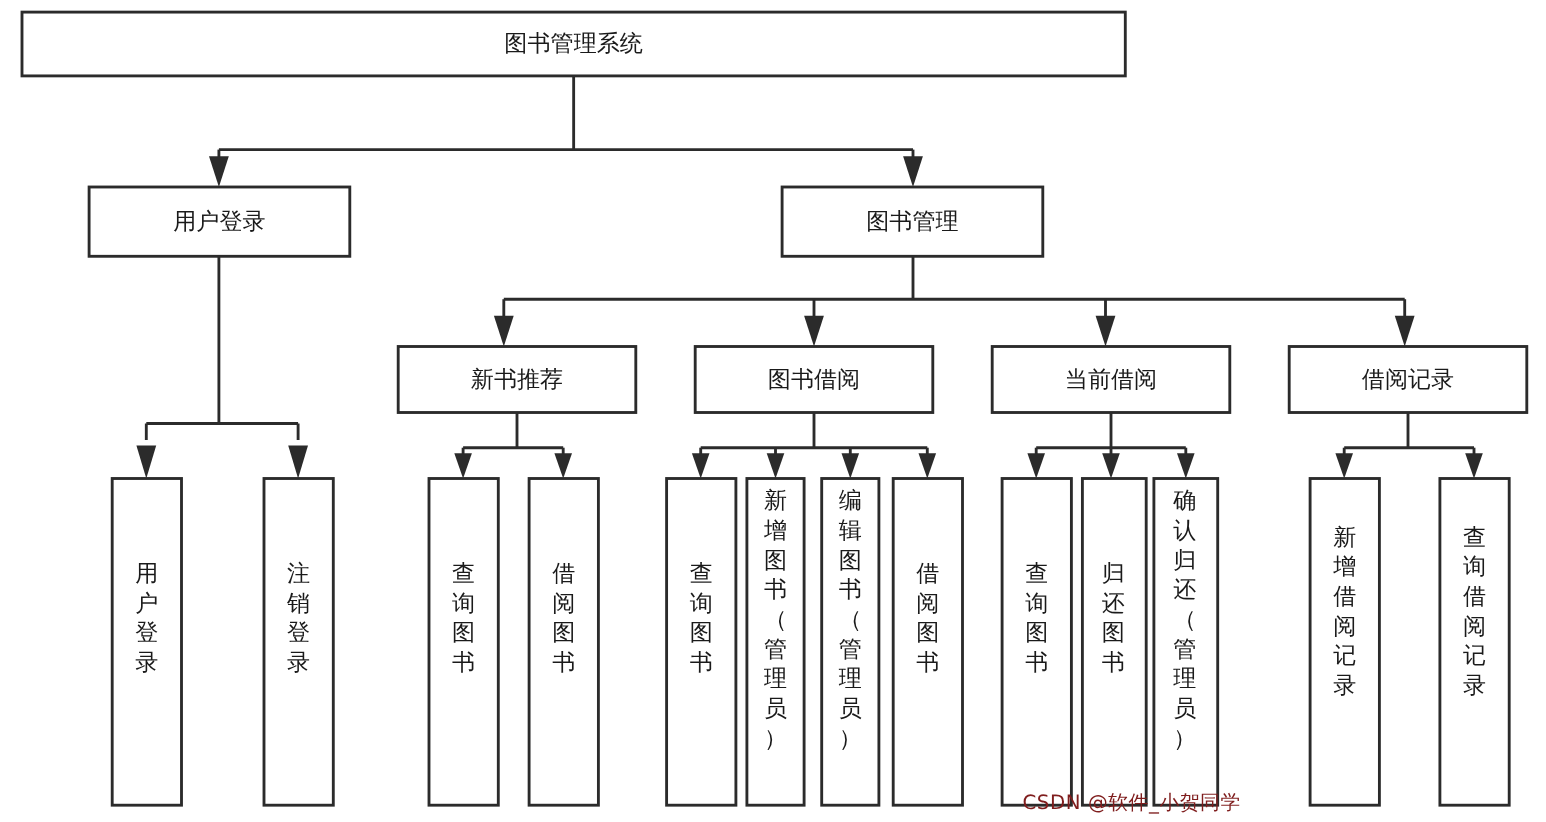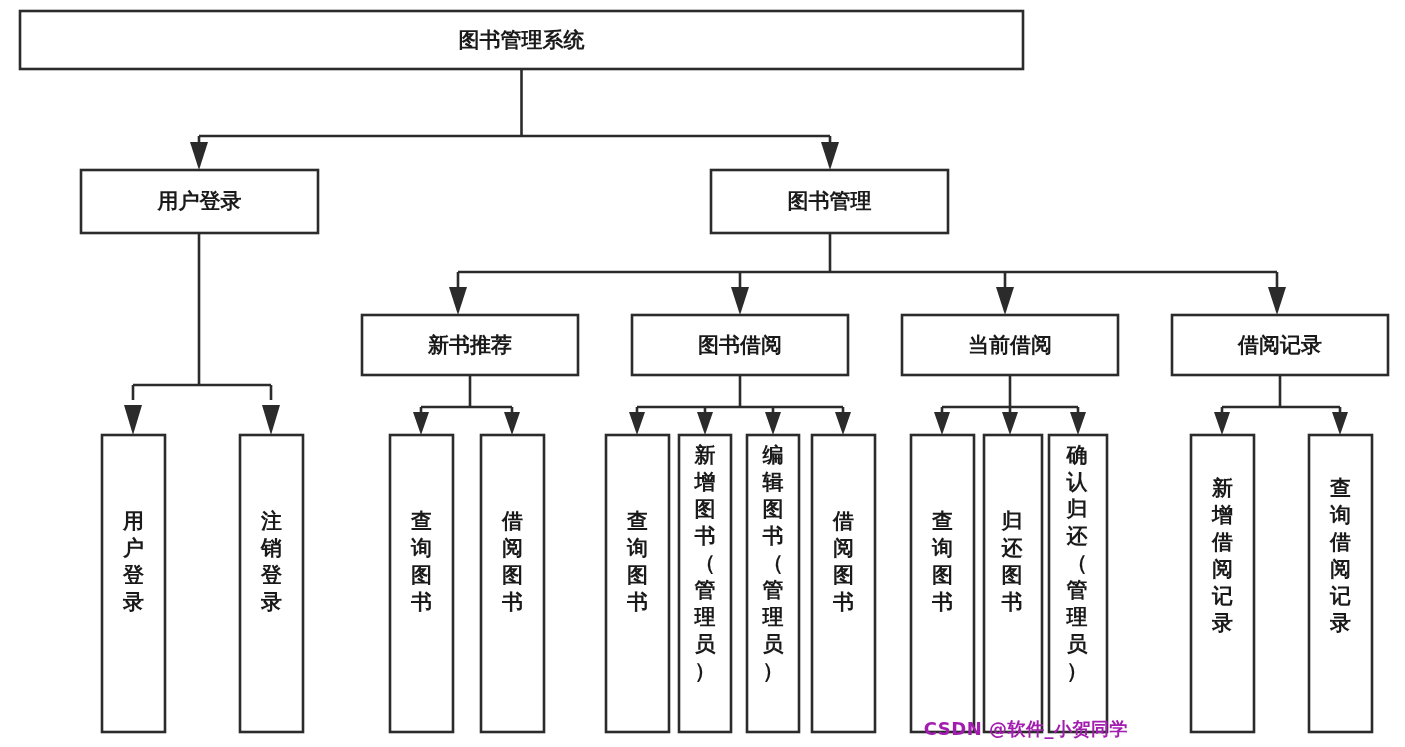--- a/index.html
+++ b/index.html
@@ -11,21 +11,20 @@
     width: 1405px;
     height: 747px;
     font-family: "DejaVu Sans", "Liberation Sans", sans-serif;
     overflow: hidden;
   }
   #diagram-root {
     position: relative;
     width: 1136px;
     height: 747px;
     background: #ffffff;
-    font-weight: bold;
   }
   svg.diagram-canvas {
     position: absolute;
     top: 0;
     left: 0;
     width: 1405px;
     height: 747px;
   }
   .node-rect {
     fill: #ffffff;
@@ -54,21 +53,21 @@
     font-size: 21px;
     fill: #1a1a1a;
     text-anchor: middle;
   }
   .watermark-text {
     position: absolute;
     right: 8px;
     bottom: 6px;
     font-family: "DejaVu Sans", "Liberation Sans", sans-serif;
     font-size: 18px;
-    color: #a21caf;
+    color: #7f1d1d;
     letter-spacing: 0.5px;
     white-space: nowrap;
     user-select: none;
   }
 </style>
 </head>
 <body>
 
 <div id="diagram-root">
 

